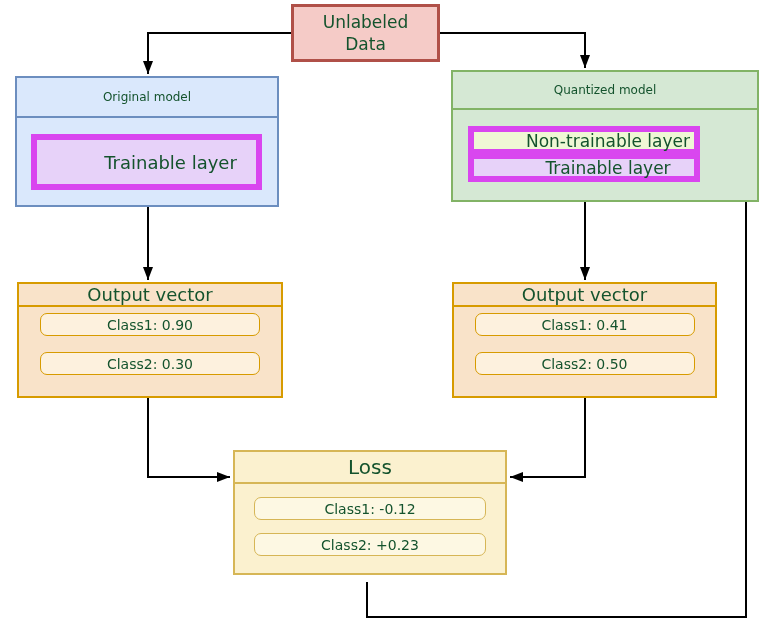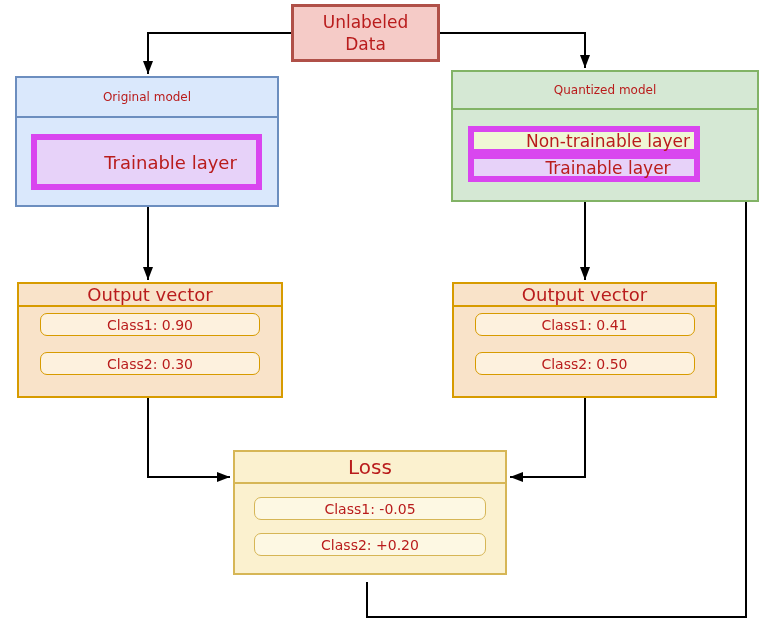--- a/index.html
+++ b/index.html
@@ -2,21 +2,21 @@
 <html style="--unlabeled-fill: #f5cbc7; --unlabeled-border: #b05048; --original-fill: #dae8fc; --original-border: #6c8ebf; --quantized-fill: #d5e8d4; --quantized-border: #82b366; --trainable-fill: #e7d2f9; --nontrainable-fill: #eff7d5; --output-fill: #f9e3c9; --output-border: #d79b00; --output-pill-fill: #fdf1de; --loss-fill: #fbf1cf; --loss-border: #d6b656; --loss-pill-fill: #fdf8e3; --arrow-color: #000000;"><head>
 <meta charset="utf-8">
 <style>
   * { box-sizing: border-box; margin: 0; padding: 0; }
   body { background: #ffffff; }
   .canvas {
     position: relative;
     width: 760px; height: 626px;
     background: #ffffff;
     font-family: "DejaVu Sans", sans-serif;
-    color: #b91c1c;
+    color: #14532d;
     overflow: hidden;
   }
   .edges { position: absolute; left: 0; top: 0; width: 760px; height: 626px; pointer-events: none; }
 
   .node { position: absolute; }
 
   
   .unlabeled {
     left: 291px; top: 4px; width: 149px; height: 58px;
     background: var(--unlabeled-fill, #f5cbc7);
@@ -158,18 +158,18 @@
     <div class="output-header">Output vector</div>
     <div class="pill-area">
       <div class="pill">Class1: 0.41</div>
       <div class="pill">Class2: 0.50</div>
     </div>
   </div>
 
   <div class="node loss">
     <div class="loss-header">Loss</div>
     <div class="pill-area">
-      <div class="pill">Class1: -0.05</div>
-      <div class="pill">Class2: +0.20</div>
+      <div class="pill">Class1: -0.12</div>
+      <div class="pill">Class2: +0.23</div>
     </div>
   </div>
 
 </div>
 
 </body></html>

